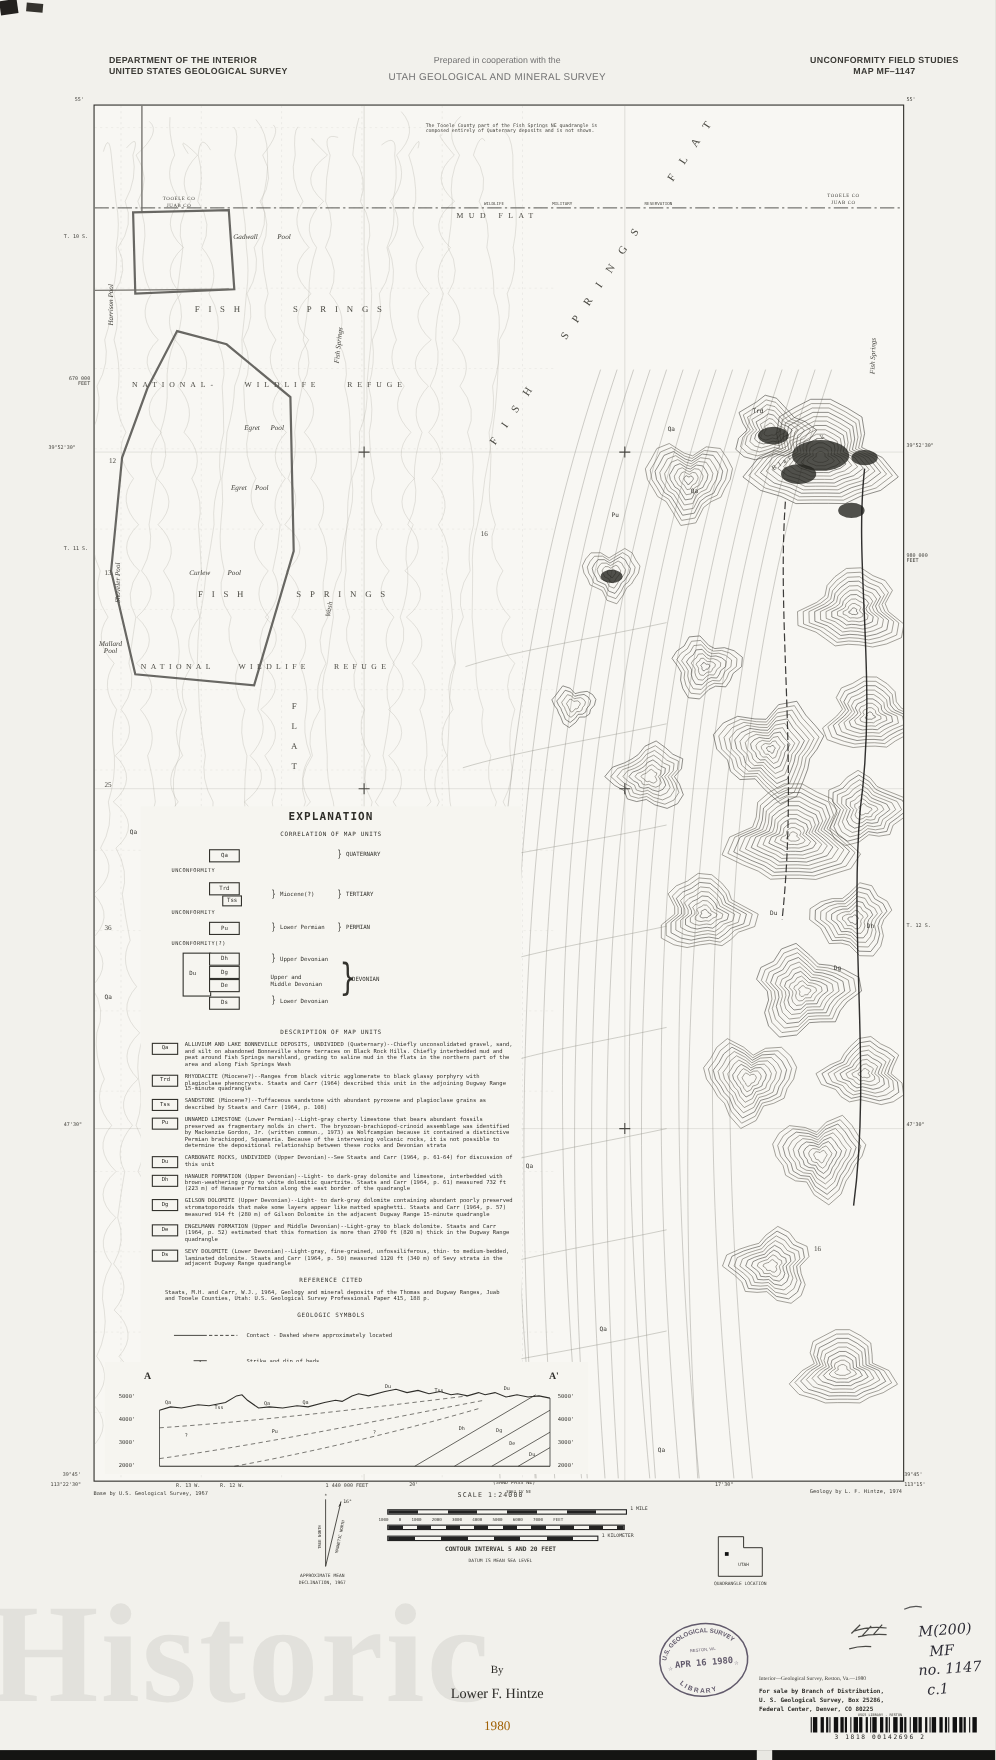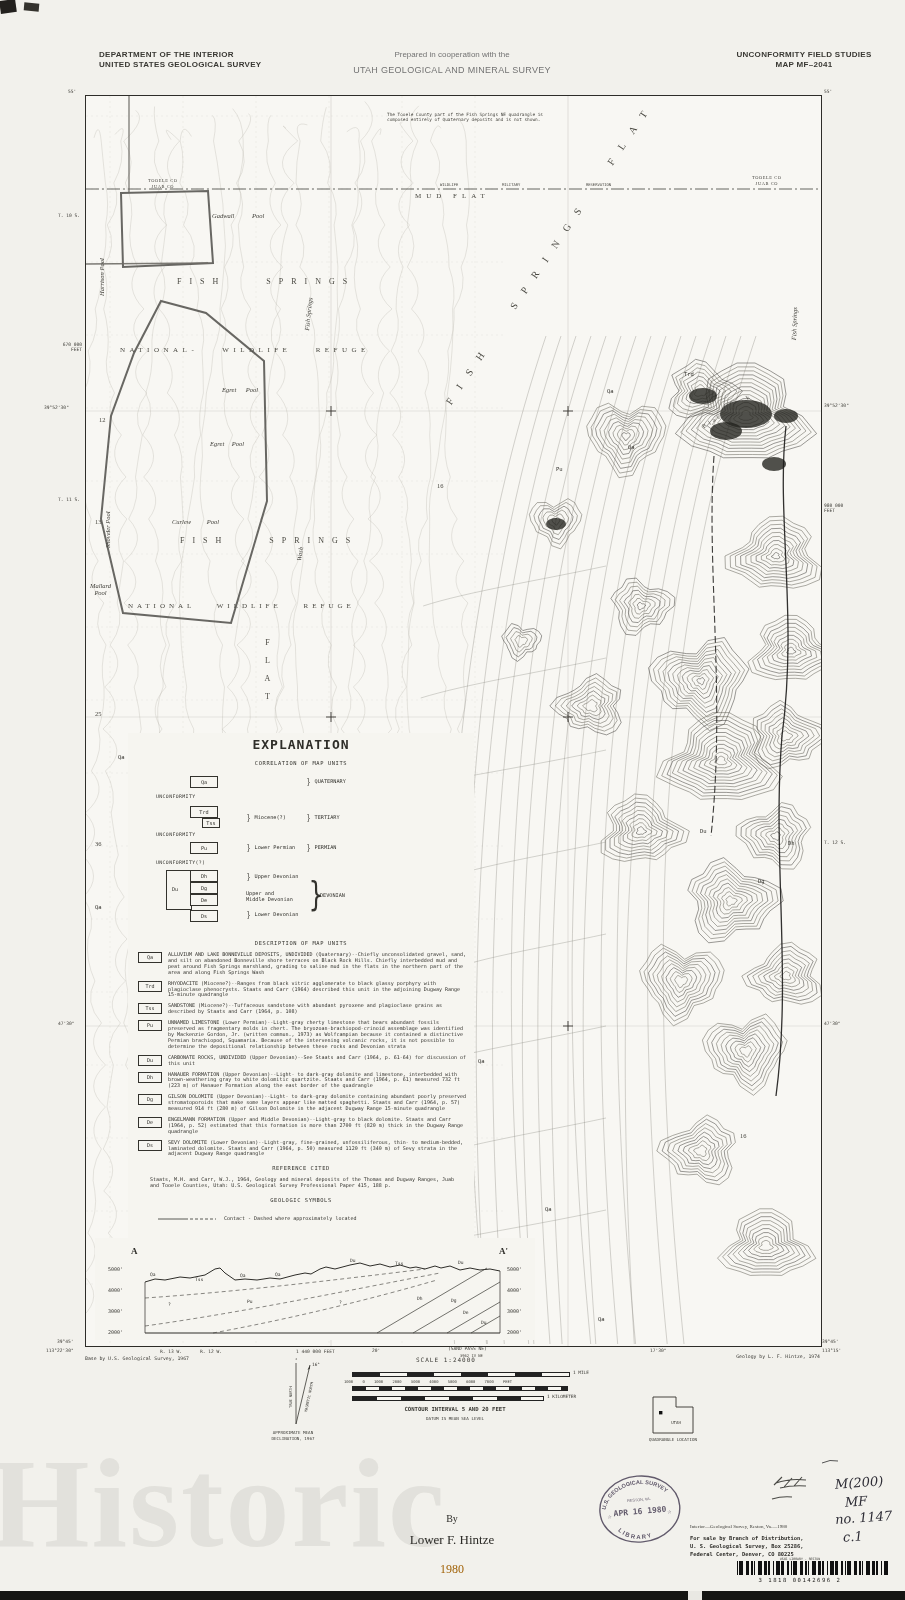--- a/index.html
+++ b/index.html
@@ -12,21 +12,21 @@
   .hdr{font-size:8px;font-weight:bold;letter-spacing:.3px;color:#3a3934;line-height:10px;margin-left:33px;}
   .g{font-size:4.6px;font-family:"DejaVu Sans Mono",monospace;color:#44433d;}
   .cnty{font-size:4.4px;font-family:"Liberation Serif",serif;letter-spacing:.6px;color:#3c3b35;line-height:6px;}
   .spread{font-family:"Liberation Serif",serif;color:#4a4942;}
   .pool{font-family:"Liberation Serif",serif;font-style:italic;font-size:6.5px;color:#3f3e38;}
   .unitlab{font-family:"DejaVu Sans Mono",monospace;font-size:5.5px;color:#35342f;}
   .sec{font-family:"Liberation Serif",serif;font-size:6.5px;color:#4a4942;}
   .vrot{transform-origin:left top;}
   
   .expl{position:absolute;left:128px;top:733px;width:346px;background:#f6f5f0;z-index:4;padding:2px 0 6px 0;}
-  .expl-h1{text-align:center;font-family:"DejaVu Sans Mono",monospace;font-size:13px;font-weight:bold;letter-spacing:1px;color:#2f2e29;margin:2px 0 8px 0;}
+  .expl-h1{text-align:center;font-family:"DejaVu Sans Mono",monospace;font-size:10px;font-weight:bold;letter-spacing:1px;color:#2f2e29;margin:2px 0 8px 0;}
   .expl-h2{text-align:center;font-family:"DejaVu Sans Mono",monospace;font-size:5.4px;letter-spacing:.6px;color:#33322d;margin:8px 0 6px 0;}
   .corr{position:relative;height:160px;font-family:"DejaVu Sans Mono",monospace;color:#33322d;}
   .cbox{position:absolute;width:26px;height:10px;border:.8px solid #33322d;font-size:5.2px;line-height:10px;text-align:center;background:#f6f5f0;}
   .clab{position:absolute;font-size:5.2px;line-height:6px;}
   .cuncf{position:absolute;font-size:4.8px;letter-spacing:.4px;}
   .brace{font-size:9px;vertical-align:middle;display:inline-block;transform:scaleX(.7);}
   .unit{display:flex;margin:0 0 5px 10px;}
   .ubox{flex:none;width:22px;height:9px;border:.8px solid #33322d;font-family:"DejaVu Sans Mono",monospace;font-size:5px;line-height:9px;text-align:center;margin-right:6px;}
   .utext{font-family:"DejaVu Sans Mono",monospace;font-size:5px;line-height:5.9px;color:#33322d;width:298px;}
   .ref{font-family:"DejaVu Sans Mono",monospace;font-size:5px;line-height:5.9px;color:#33322d;margin:0 14px 0 22px;}
@@ -52,21 +52,21 @@
   <div class="t hdr" style="left:66px;top:50px;">
     <div>DEPARTMENT OF THE INTERIOR</div>
     <div>UNITED STATES GEOLOGICAL SURVEY</div>
   </div>
   <div class="t" style="left:302px;top:50px;width:300px;text-align:center;color:#737373;">
     <div style="font-size:8px;">Prepared in cooperation with the</div>
     <div style="font-size:9px;margin-top:6px;letter-spacing:.3px;">UTAH GEOLOGICAL AND MINERAL SURVEY</div>
   </div>
   <div class="t hdr" style="left:700px;top:50px;width:142px;text-align:center;">
     <div>UNCONFORMITY FIELD STUDIES</div>
-    <div>MAP MF–2041</div>
+    <div>MAP MF–1147</div>
   </div>
 
   <div class="t" style="left:85px;top:95px;width:735px;height:1250px;border:.9px solid #2e2d29;background:#f8f7f3;overflow:hidden;z-index:2;">
     <svg id="topo" width="735" height="1250" viewBox="0 0 735 1250">
         <path d="M24,0 V1250" fill="none" stroke="#8c8a82" stroke-width="0.4" opacity="0.25" stroke-dasharray="2 3"></path>
         <path d="M97,0 V1250" fill="none" stroke="#8c8a82" stroke-width="0.4" opacity="0.25" stroke-dasharray="2 3"></path>
         <path d="M170,0 V1250" fill="none" stroke="#8c8a82" stroke-width="0.4" opacity="0.25" stroke-dasharray="2 3"></path>
         <path d="M243,0 V1250" fill="none" stroke="#8c8a82" stroke-width="0.4" opacity="0.25" stroke-dasharray="2 3"></path>
         <path d="M316,0 V1250" fill="none" stroke="#8c8a82" stroke-width="0.4" opacity="0.25" stroke-dasharray="2 3"></path>
         <path d="M389,0 V1250" fill="none" stroke="#8c8a82" stroke-width="0.4" opacity="0.25" stroke-dasharray="2 3"></path>

